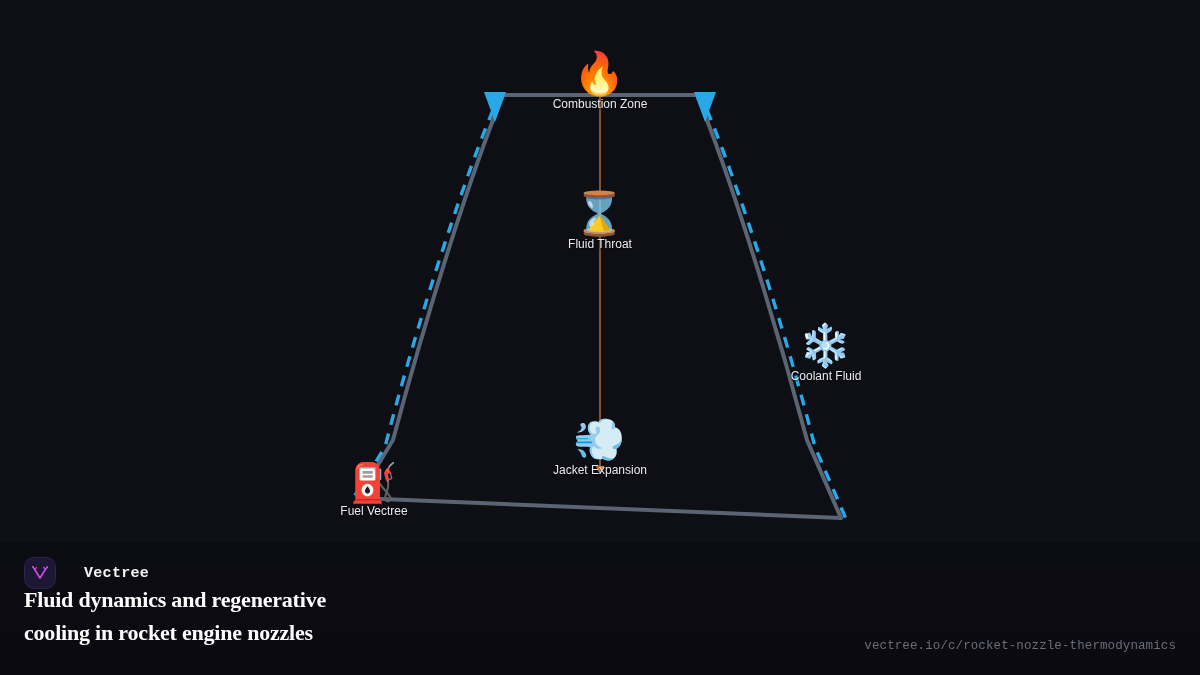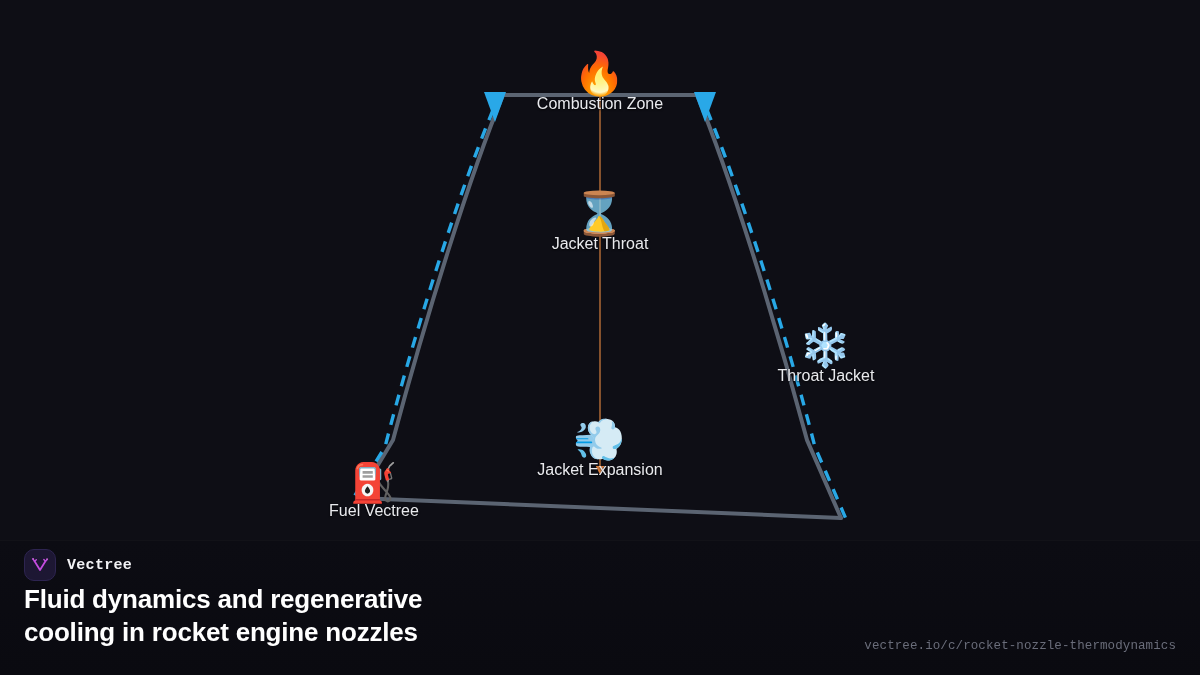--- a/index.html
+++ b/index.html
@@ -56,21 +56,21 @@
 
   .node-glyph {
     font-family: "DejaVu Sans", sans-serif;
     line-height: 1;
     text-align: center;
     user-select: none;
   }
 
   .node-label {
     font-family: "Liberation Sans", sans-serif;
-    font-size: 16px;
+    font-size: 12px;
     line-height: 14px;
     color: #e9eaee;
     white-space: nowrap;
     text-align: center;
     text-shadow: 0 1px 2px rgba(0,0,0,0.85);
   }
 
   
   .footer {
     position: absolute;
@@ -78,24 +78,24 @@
     top: 540px;
     width: 1200px;
     height: 135px;
     background: linear-gradient(180deg, #0c0c13 0%, #0a0a10 100%);
     border-top: 1px solid rgba(255,255,255,0.035);
   }
 
   .brand-row {
     position: absolute;
     left: 24px;
-    top: 8px;
+    top: 16px;
     display: flex;
     align-items: center;
-    gap: 11px;
+    gap: 28px;
   }
 
   .brand-logo {
     width: 32px;
     height: 32px;
     border-radius: 10px;
     background: #1d1733;
     border: 1px solid #2d2450;
     display: flex;
     align-items: center;
@@ -109,22 +109,22 @@
     font-weight: bold;
     color: #f2f2f5;
     letter-spacing: 0.3px;
   }
 
   .deck-title {
     position: absolute;
     left: 24px;
     top: 42px;
     width: 760px;
-    font-family: Liberation Sans, sans-serif;
-    font-size: 26px;
+    font-family: Liberation Serif, serif;
+    font-size: 22px;
     line-height: 33px;
     font-weight: bold;
     color: #ffffff;
     letter-spacing: -0.2px;
   }
 
   .deck-url {
     position: absolute;
     right: 24px;
     bottom: 22px;
@@ -167,26 +167,26 @@
       <path d="M 600 95 L 600 470" fill="none" stroke="#9c5f32" stroke-width="1.7" marker-end="url(#arrow-orange)"></path>
     </svg>
 
     <div class="node" style="left:600px; top:82px;">
       <div class="node-glyph" style="font-size:42px;">🔥</div>
       <div class="node-label">Combustion Zone</div>
     </div>
 
     <div class="node" style="left:600px; top:222px;">
       <div class="node-glyph" style="font-size:42px;">⌛</div>
-      <div class="node-label">Jacket Throat</div>
+      <div class="node-label">Fluid Throat</div>
     </div>
 
     <div class="node" style="left:826px; top:354px;">
       <div class="node-glyph" style="font-size:42px;">❄️</div>
-      <div class="node-label">Throat Jacket</div>
+      <div class="node-label">Coolant Fluid</div>
     </div>
 
     <div class="node" style="left:600px; top:448px;">
       <div class="node-glyph" style="font-size:42px;">💨</div>
       <div class="node-label">Jacket Expansion</div>
     </div>
 
     <div class="node" style="left:374px; top:491px;">
       <div class="node-glyph" style="font-size:38px;">⛽</div>
       <div class="node-label">Fuel Vectree</div>

